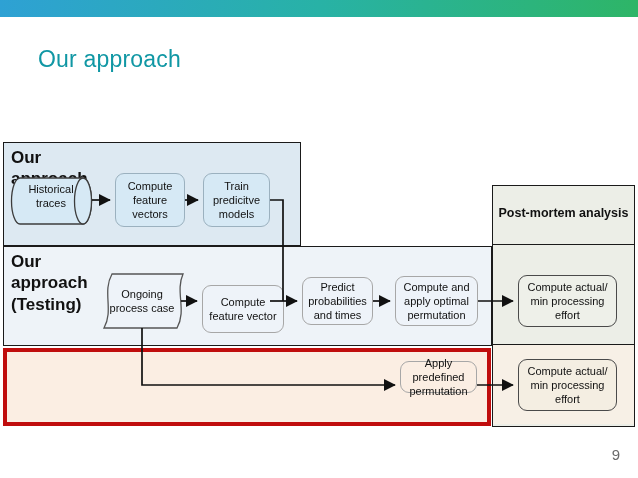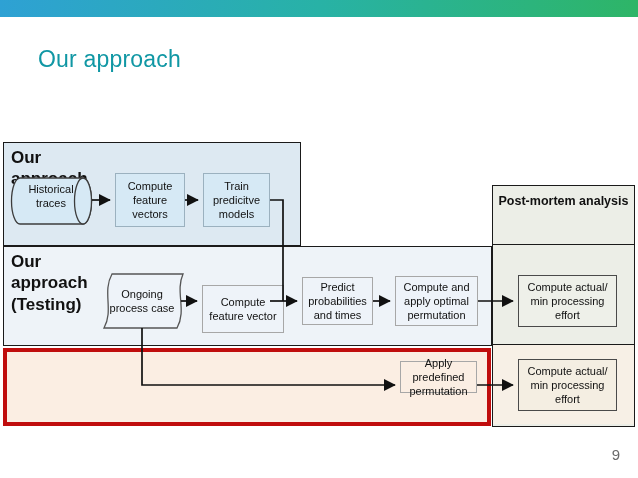--- a/index.html
+++ b/index.html
@@ -22,37 +22,37 @@
   }
   
   .section { position:absolute; }
   .sec-training  { left:3px; top:142px; width:298px; height:104px;
                    background:#dde9f2; border:1.5px solid #1a1a1a; }
   .sec-testing   { left:3px; top:246px; width:489px; height:100px;
                    background:#eef3f8; border:1.5px solid #1a1a1a; }
   .sec-postmortem{ left:492px; top:185px; width:143px; height:242px;
                    background:#eceee7; border:1.5px solid #1a1a1a; }
   .pm-header { height:59px; border-bottom:1.5px solid #1a1a1a;
-               text-align:center; padding-top:5px; }
+               text-align:center; padding-top:17px; }
   .pm-mid    { height:100px; border-bottom:1.5px solid #1a1a1a; }
   .pm-bottom { height:79px; background:#f7f0e6; }
   .sec-current { left:3px; top:348px; width:488px; height:78px;
                  background:#fbeee3; border:4px solid #c00d0d; }
   .sec-label {
     position:absolute; font-size:17px; font-weight:bold; color:#111;
     line-height:1.25; width:110px;
   }
   .lbl-training { left:11px; top:147px; }
   .lbl-testing  { left:11px; top:251px; }
   .lbl-current  { left:11px; top:369px; width:70px; }
   .lbl-postmortem { font-size:12.5px; font-weight:bold; color:#111; }
   
   .node {
     position:absolute; display:flex; align-items:center; justify-content:center;
-    text-align:center; font-size:11px; line-height:1.3; color:#111; padding:1px;
+    text-align:center; font-size:11px; line-height:1.3; color:#111; padding:1px;border-radius:9px;
   }
   .blue-node  { background:#d6e9f5; border:1px solid #9bb1bf; }
   .pale-node  { background:#eef3f9; border:1px solid #a7a7a7; }
   .cream-node { background:#fbeee3; border:1px solid #a7a7a7; }
   .gray-node  { background:#eef0e9; border:1.5px solid #4a4a4a; }
   .tan-node   { background:#f4eee2; border:1.5px solid #4a4a4a; }
   .n-cfvs { left:115px; top:173px; width:70px; height:54px; }
   .n-tpm  { left:203px; top:173px; width:67px; height:54px; }
   .n-cfv  { left:202px; top:285px; width:82px; height:48px; }
   .n-ppt  { left:302px; top:277px; width:71px; height:48px; }

